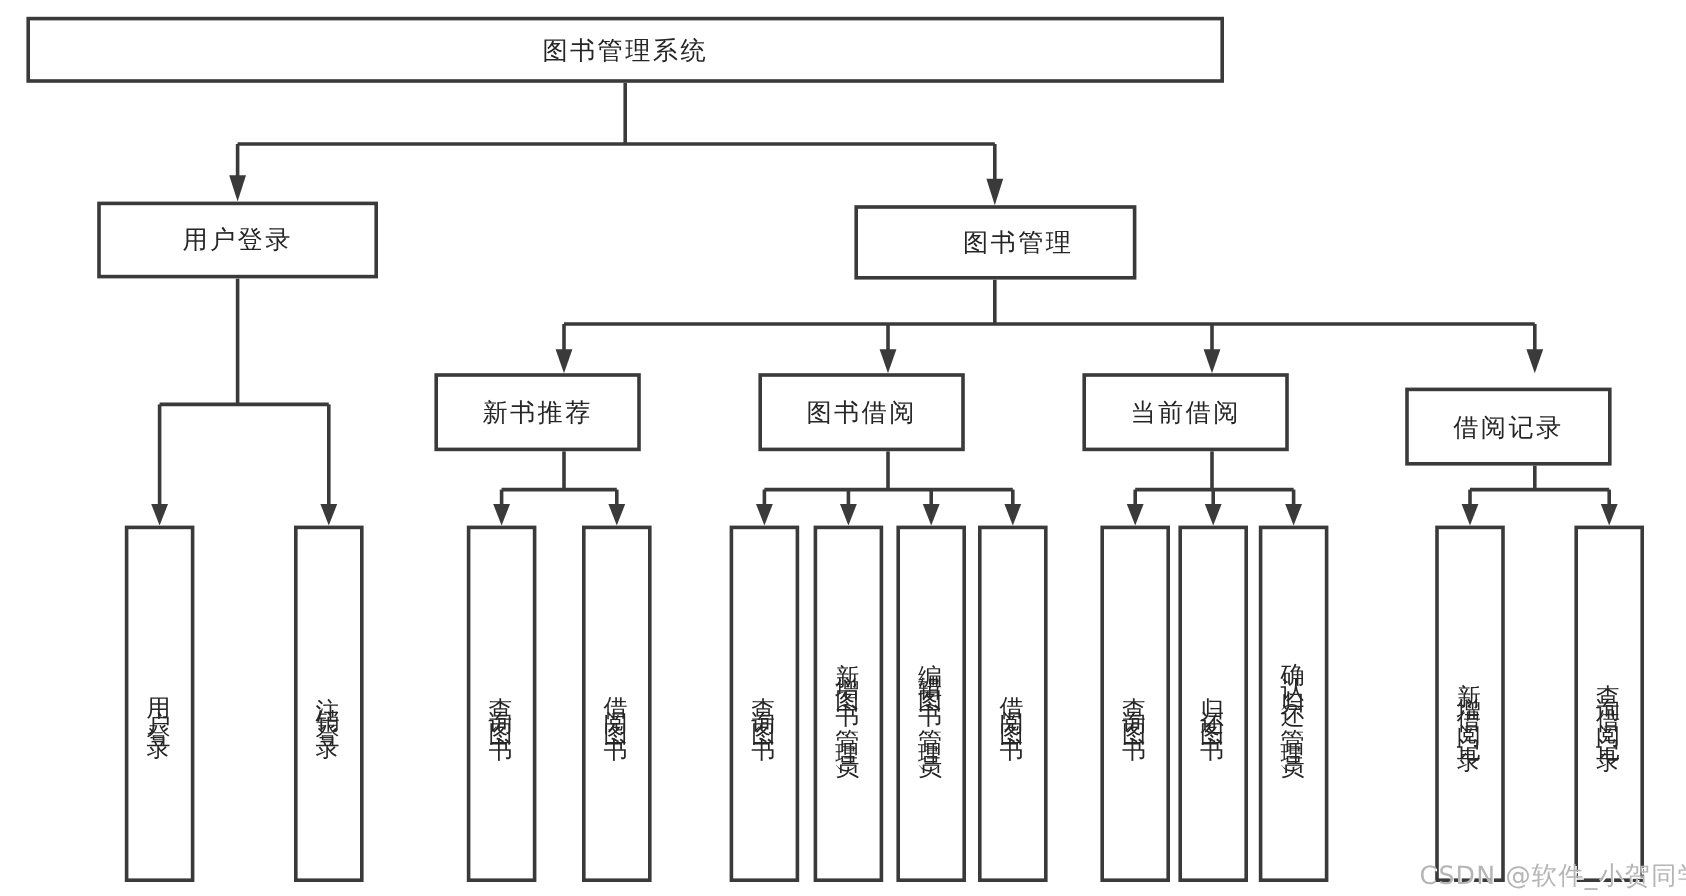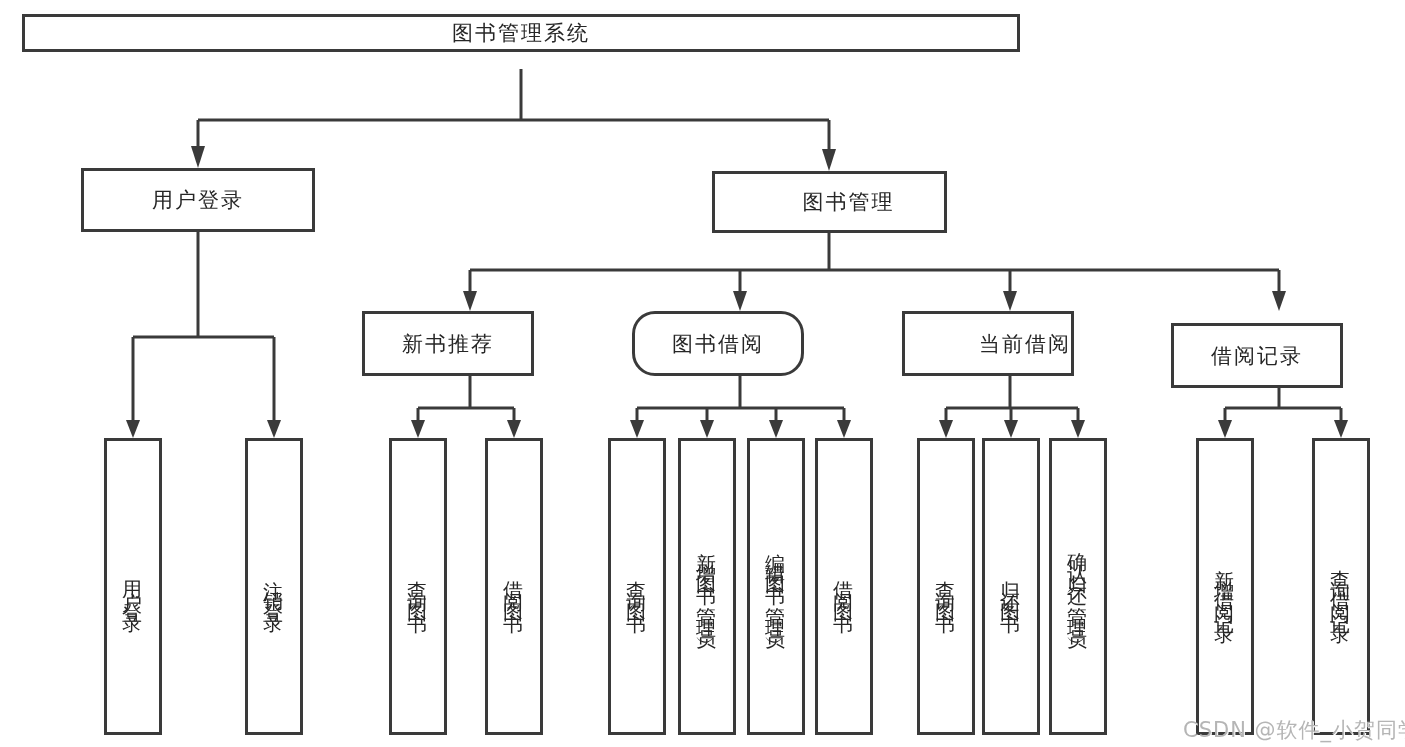--- a/index.html
+++ b/index.html
@@ -38,29 +38,29 @@
   .box.vertical {
     font-size: 20px;
   }
   .box.vertical .vtext {
     writing-mode: vertical-rl;
     text-orientation: mixed;
     letter-spacing: 11px;
     white-space: nowrap;
   }
   
-  .n-root   { left: 22px;   top: 14px;  width: 998px; height: 38px; }
+  .n-root   { left: 22px;   top: 14px;  width: 998px; height: 55px; }
   
   .n-login  { left: 81px;   top: 168px; width: 234px; height: 64px; }
   .n-mgmt   { left: 712px;  top: 171px; width: 235px; height: 62px; padding-left: 38px; }
   
   .n-l3     { top: 311px; width: 172px; height: 65px; }
   .n-rec    { left: 362px; }
-  .n-borrow { left: 632px; border-radius: 23px; }
-  .n-cur    { left: 902px; justify-content: flex-end; }
+  .n-borrow { left: 632px; }
+  .n-cur    { left: 902px; }
   .n-hist   { left: 1171px; margin-top: 12px; }
   
   .leaf { top: 438px; width: 58px; height: 297px; }
   .lf-1  { left: 104px; }
   .lf-2  { left: 245px; }
   .lf-3  { left: 389px; }
   .lf-4  { left: 485px; }
   .lf-5  { left: 608px; }
   .lf-6  { left: 678px; }
   .lf-7  { left: 747px; }

